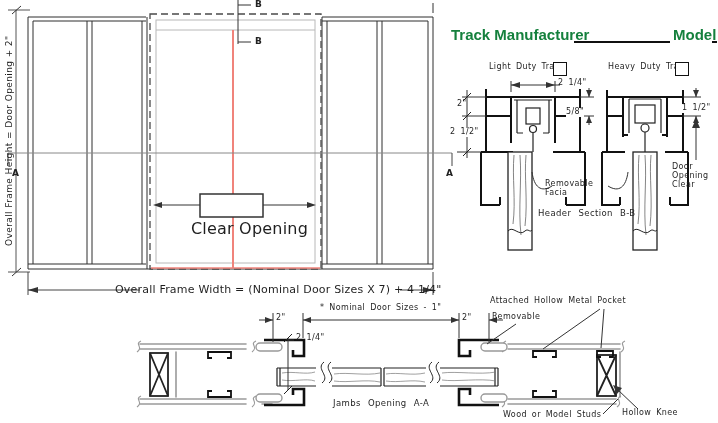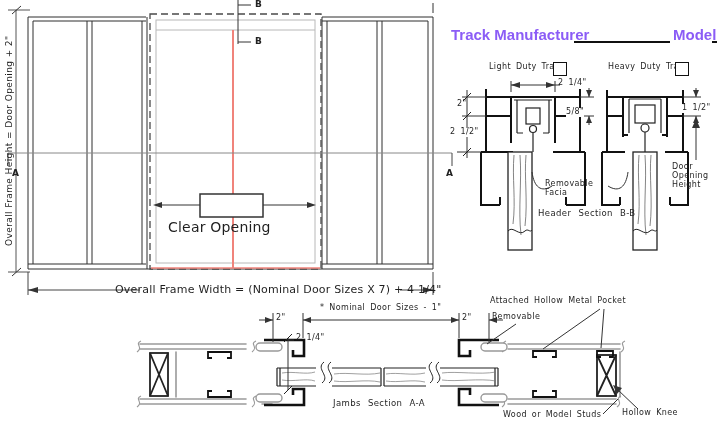--- a/index.html
+++ b/index.html
@@ -9,21 +9,21 @@
        white-space:nowrap;color:#1f1f1f;line-height:1.1;}
   .lbl.c{text-align:left;}
   .dim{font-size:8px;}
   .marker{position:absolute;font-size:9px;font-weight:bold;color:#222;}
   .vtext{position:absolute;left:1px;top:8px;height:266px;width:15px;
          writing-mode:vertical-rl;transform:rotate(180deg);
          font-size:9px;letter-spacing:.4px;white-space:nowrap;color:#1f1f1f;
          display:flex;align-items:center;justify-content:center;}
   .bigdim{position:absolute;font-size:11px;letter-spacing:.2px;white-space:nowrap;color:#1f1f1f;}
   .formtitle{position:absolute;top:26px;font-family:"Liberation Sans",sans-serif;
-             font-size:15px;font-weight:bold;color:#8b5cf6;white-space:nowrap;}
+             font-size:15px;font-weight:bold;color:#15803d;white-space:nowrap;}
   .blank{position:absolute;height:2px;background:#101010;}
   .chk{position:absolute;width:12px;height:12px;border:1.6px solid #111;background:#fff;}
   svg{position:absolute;left:0;top:0;}
 </style>
 </head>
 <body>
 
 <div id="canvas">
 
 <svg width="718" height="423" viewBox="0 0 718 423">
@@ -204,21 +204,21 @@
       <polygon points="613,385 622,388 617,394" fill="#333" stroke="none"></polygon>
     </g>
   </g>
 </svg>
 
   <div class="vtext">Overall Frame Height = Door Opening + 2"</div>
   <div class="marker" style="left:255px;top:-1px;">B</div>
   <div class="marker" style="left:255px;top:36px;">B</div>
   <div class="marker" style="left:12px;top:168px;">A</div>
   <div class="marker" style="left:446px;top:168px;">A</div>
-  <div class="bigdim" style="left:168px;top:219px;width:140px;text-align:left;font-size:14px;">Clear Opening</div>
+  <div class="bigdim" style="left:168px;top:219px;width:140px;text-align:right;font-size:16px;">Clear Opening</div>
   <div class="bigdim" style="left:115px;top:283px;width:320px;text-align:center;">Overall Frame Width = (Nominal Door Sizes X 7) + 4 1/4"</div>
 
   <div class="formtitle" style="left:451px;">Track Manufacturer</div>
   <div class="blank" style="left:574px;top:41px;width:96px;"></div>
   <div class="formtitle" style="left:673px;">Model</div>
   <div class="blank" style="left:712px;top:41px;width:5px;"></div>
   <div class="lbl" style="left:489px;top:63px;">Light Duty Track</div>
   <div class="chk" style="left:553px;top:62px;"></div>
   <div class="lbl" style="left:608px;top:63px;">Heavy Duty Track</div>
   <div class="chk" style="left:675px;top:62px;"></div>
@@ -228,27 +228,27 @@
   <div class="lbl dim" style="left:566px;top:108px;background:#fff;">5/8"</div>
   <div class="lbl dim" style="left:450px;top:128px;background:#fff;">2 1/2"</div>
   <div class="lbl dim" style="left:682px;top:104px;background:#fff;">1 1/2"</div>
   <div class="lbl c" style="left:545px;top:180px;width:70px;">
     <span>Removable</span><br>
     <span>Facia</span>
   </div>
   <div class="lbl c" style="left:672px;top:163px;width:45px;">
     <span>Door</span><br>
     <span>Opening</span><br>
-    <span>Height</span>
+    <span>Clear</span>
   </div>
   <div class="lbl" style="left:538px;top:209px;font-size:8.5px;word-spacing:4px;text-align:center;">Header Section B-B</div>
 
   <div class="lbl" style="left:490px;top:297px;">Attached Hollow Metal Pocket</div>
   <div class="lbl" style="left:492px;top:313px;">Removable</div>
   <div class="lbl dim c" style="left:276px;top:314px;width:24px;background:#fff;">2"</div>
   <div class="lbl dim c" style="left:462px;top:314px;width:24px;background:#fff;">2"</div>
   <div class="lbl c" style="left:320px;top:304px;width:130px;">* Nominal Door Sizes - 1"</div>
   <div class="lbl dim" style="left:296px;top:334px;">2 1/4"</div>
-  <div class="lbl" style="left:333px;top:399px;font-size:8.5px;word-spacing:4px;">Jambs Section A-A</div>
+  <div class="lbl" style="left:333px;top:399px;font-size:8.5px;word-spacing:4px;">Jambs Opening A-A</div>
   <div class="lbl" style="left:503px;top:411px;">Wood or Model Studs</div>
   <div class="lbl" style="left:622px;top:409px;">Hollow Knee</div>
 
 </div>
 
 </body></html>

